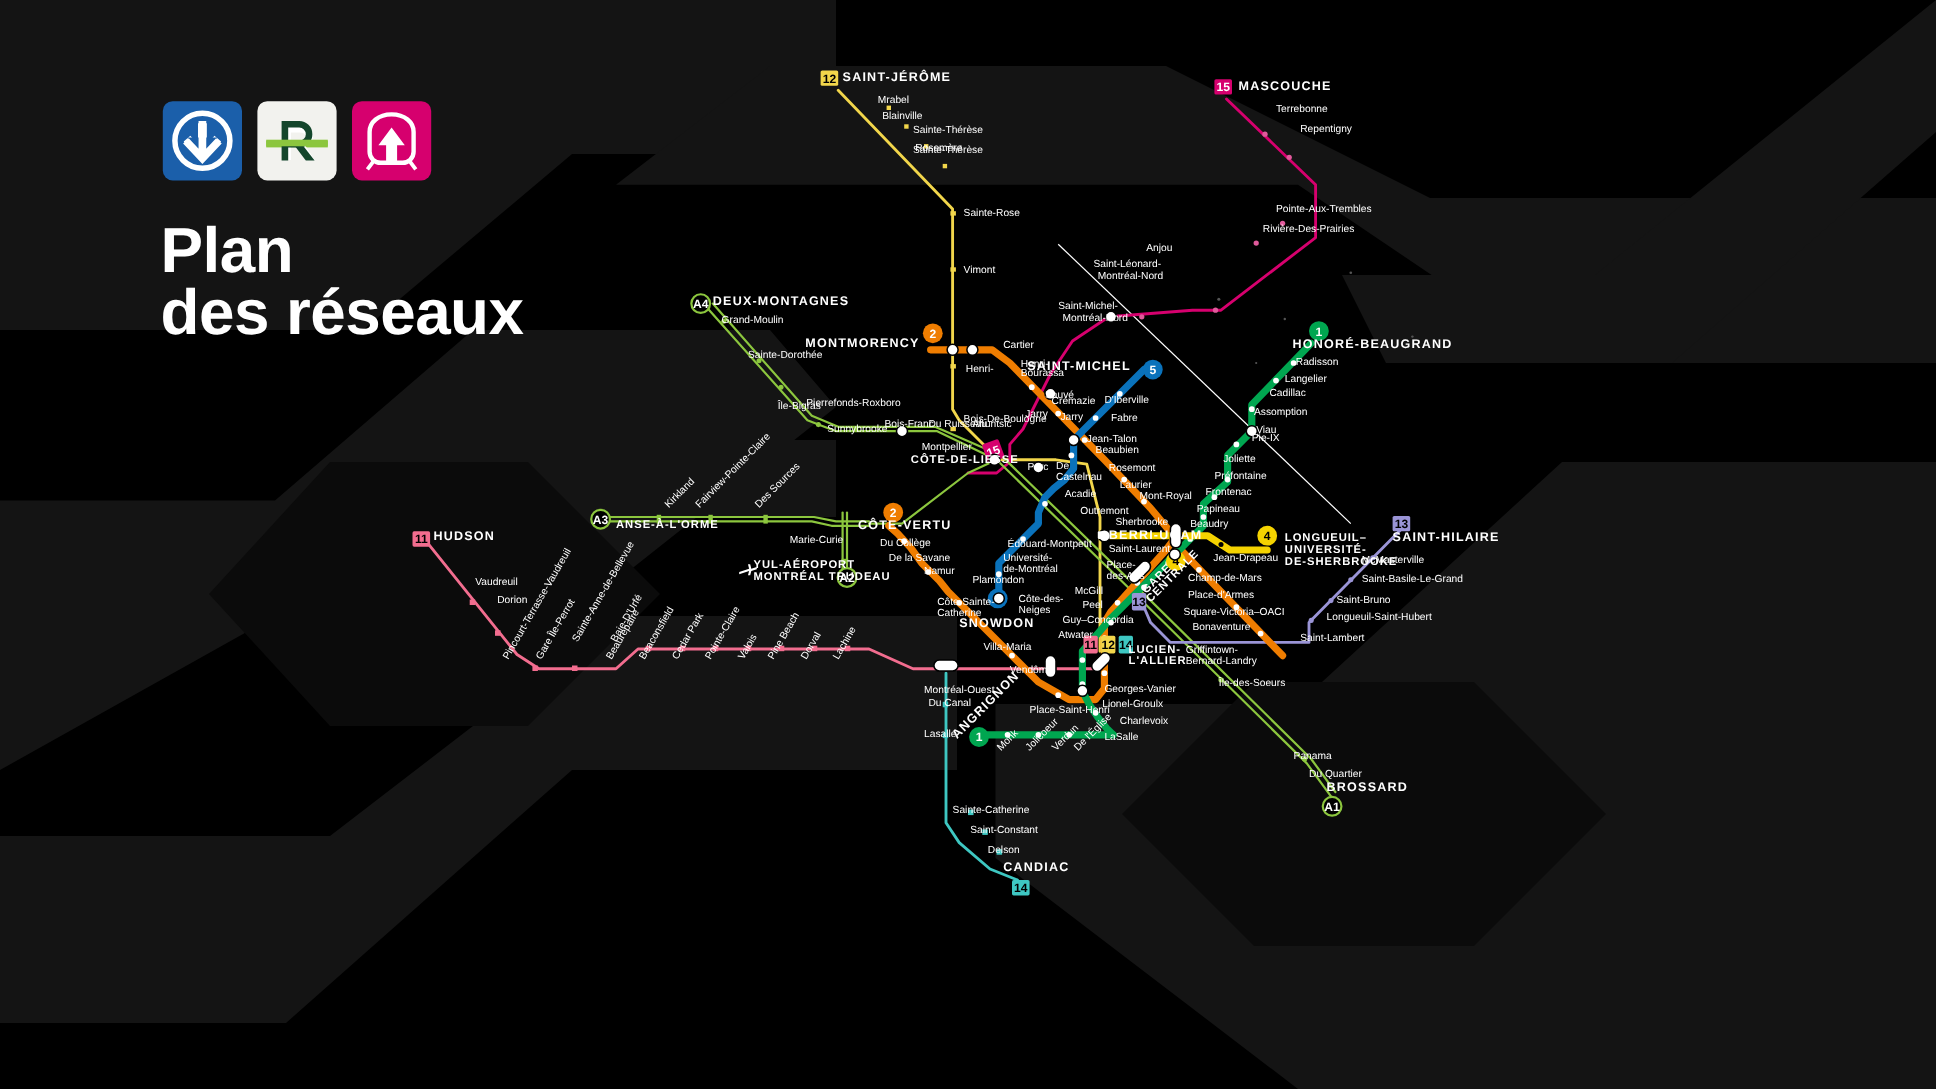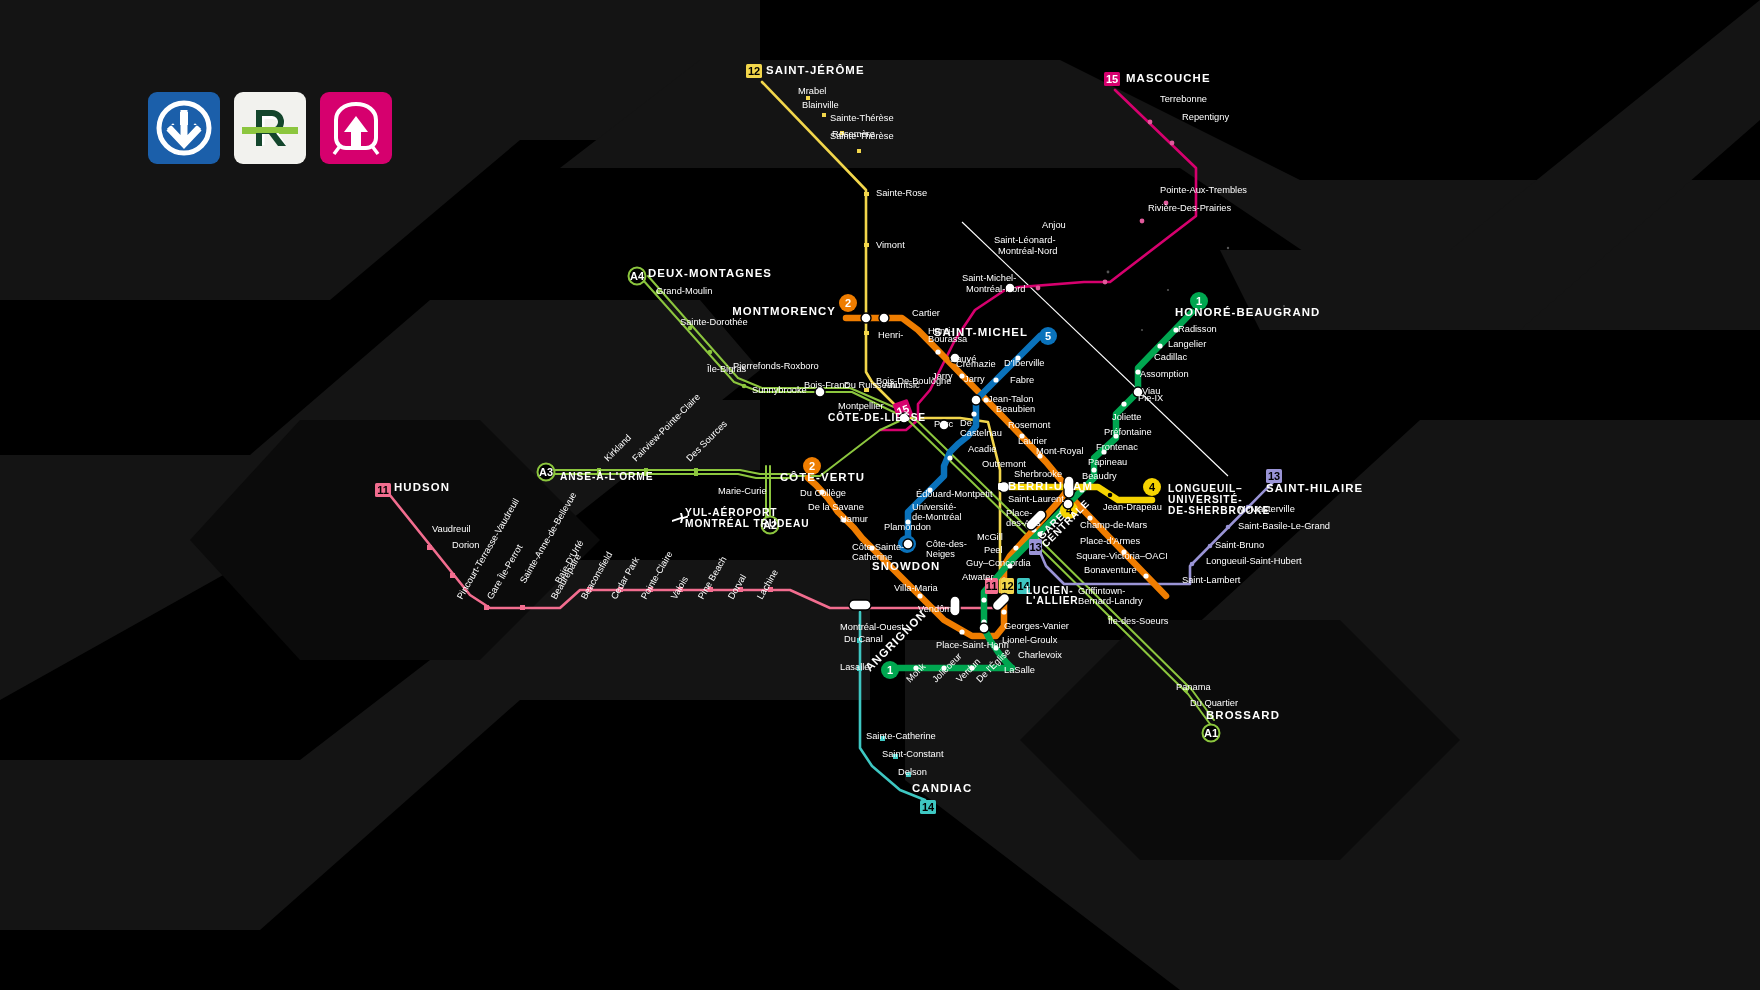--- a/index.html
+++ b/index.html
@@ -537,14 +537,18 @@
     </div>
     <div class="logo" style="background:#d6006e">
       <svg width="72" height="72" viewBox="0 0 72 72">
         <path d="M36 12 c-12 0 -20 7 -20 16 v18 c0 6 5 10 10 10 h20 c5 0 10 -4 10 -10 v-18 c0 -9 -8 -16 -20 -16 z" fill="none" stroke="#fff" stroke-width="4"></path>
         <path d="M36 24 L24 40 h7 v16 h10 v-16 h7 z" fill="#fff"></path>
         <path d="M20 54 l-6 8 M52 54 l6 8" stroke="#fff" stroke-width="3.5"></path>
       </svg>
     </div>
   </div>
 
+  <div class="title">
+    <div>Plan</div>
+    <div>des réseaux</div>
+  </div>
 
 </div>
 
 </body></html>

